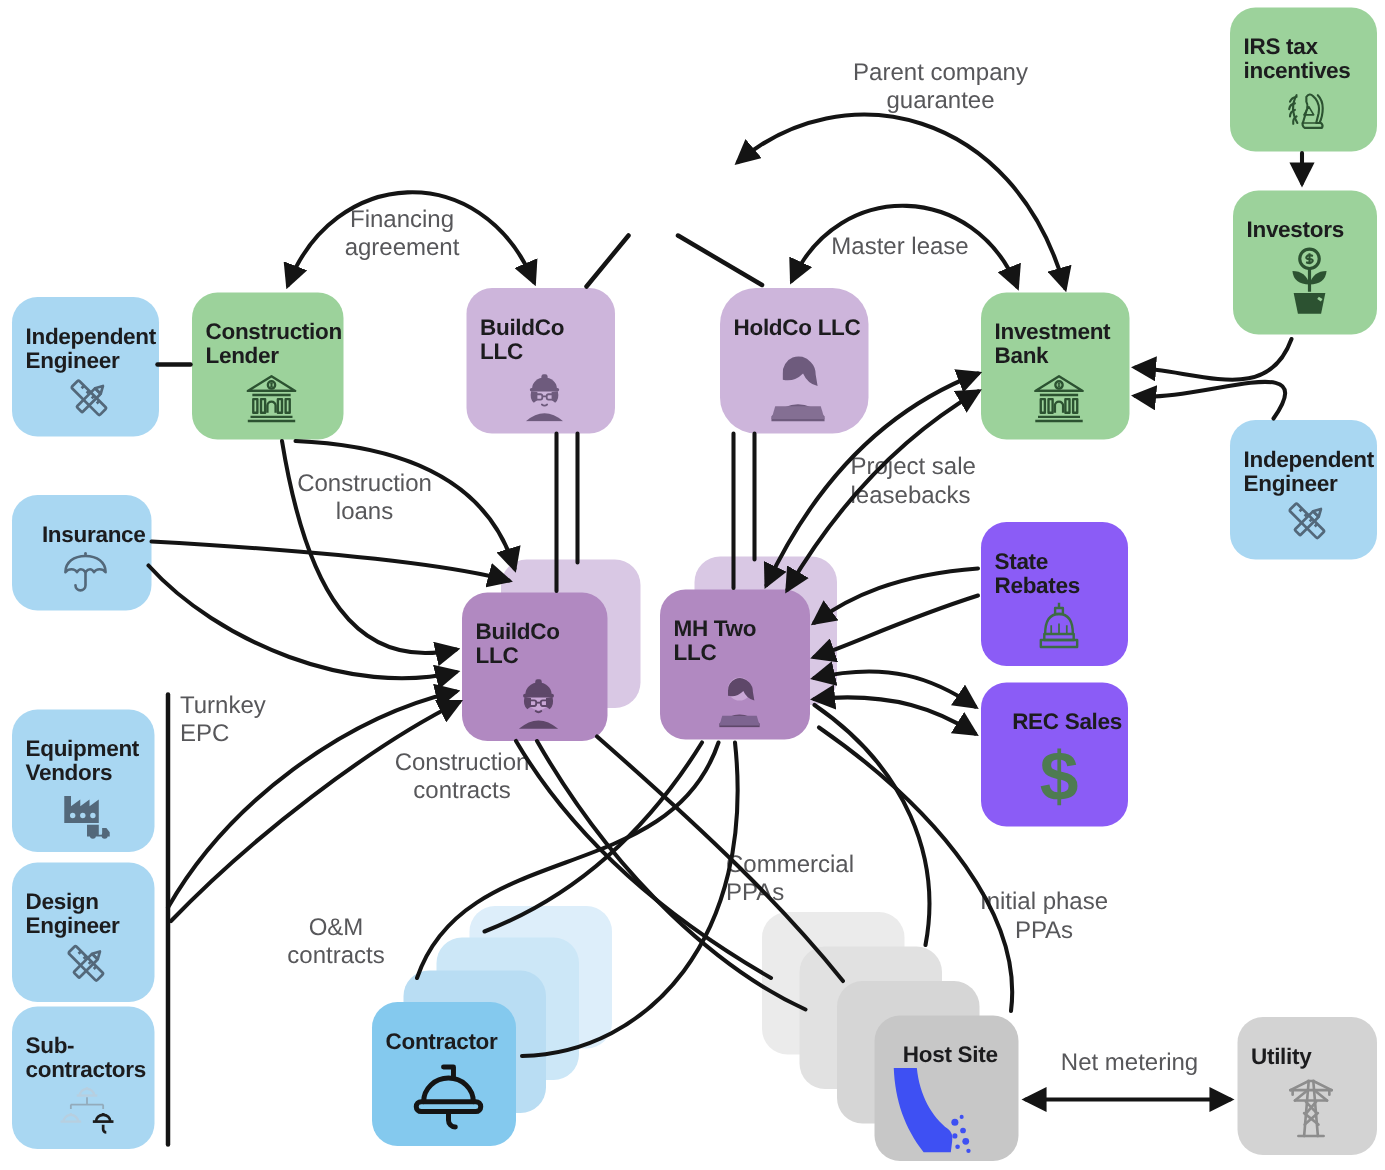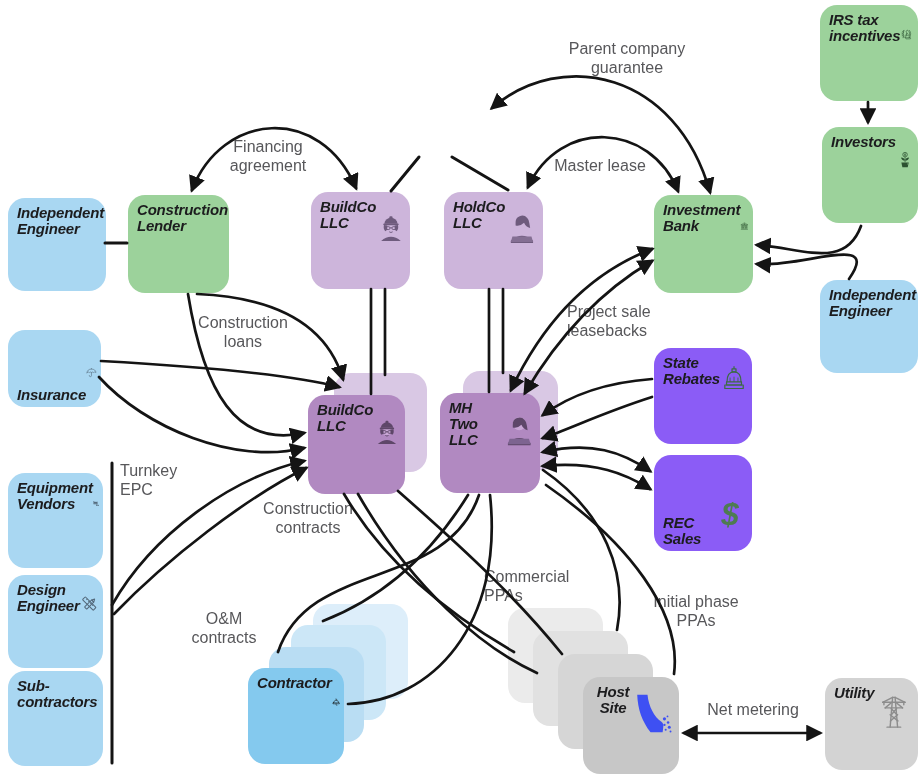--- a/index.html
+++ b/index.html
@@ -1,19 +1,19 @@
 <!DOCTYPE html>
 <html><head>
 <meta charset="utf-8">
 <style>
   html,body{margin:0;padding:0;background:#fff;}
   .canvas{position:relative;width:923px;height:780px;background:#fff;overflow:hidden;
           font-family:"Liberation Sans",sans-serif;}
   .node{position:absolute;border-radius:17px;box-sizing:border-box;
-        padding:7px 4px 4px 9px;display:flex;flex-direction:row;font-style:italic;}
+        padding:19px 4px 4px 9px;display:flex;flex-direction:column;}
   .nlabel{font-weight:bold;font-size:15px;line-height:1.07;color:#1c1c1e;
           white-space:pre-line;letter-spacing:-0.2px;}
   .nicon{display:block;margin:2px auto 4px;width:46px;height:46px;}
   .blue{background:#a9d7f2;}
   .bluebright{background:#84c9ee;}
   .green{background:#9cd29b;}
   .greenbright{background:#8b5cf6;}
   .purple{background:#cdb5db;}
   .purpledark{background:#b189c1;}
   .gray{background:#c7c7c7;}
@@ -80,21 +80,21 @@
       <rect x="28.5" y="11" width="7" height="6" rx="2.5" fill="#6e5b7d"></rect>
       <rect x="15.5" y="26.5" width="33" height="4" rx="2" fill="#6e5b7d"></rect>
       <rect x="20.5" y="33.5" width="9" height="6" rx="2" fill="none" stroke="#6e5b7d" stroke-width="2"></rect>
       <rect x="34.5" y="33.5" width="9" height="6" rx="2" fill="none" stroke="#6e5b7d" stroke-width="2"></rect>
       <path d="M29.5 36 h5" stroke="#6e5b7d" stroke-width="2"></path>
       <path d="M29 45 q3 2.5 6 0" stroke="#6e5b7d" stroke-width="2" fill="none" stroke-linecap="round"></path>
       <path d="M11 64 q21-18 42 0 z" fill="#6e5b7d"></path>
     </svg>
   </div>
 
-  <div class="node purple" style="left:444px;top:192px;width:99px;height:97px;">
+  <div class="node purple" style="left:480px;top:192px;width:99px;height:97px;border-radius:24px;">
     <div class="nlabel">HoldCo LLC</div>
     <svg class="nicon" style="width:56px;height:54px;margin-top:0;" viewBox="0 0 64 64">
       <circle cx="32" cy="24" r="12" fill="#cdb5db"></circle>
       <path d="M20 26 a12.5 12.5 0 0 1 22-9 q4 4 4 10 l1.5 9 q-8-2-11.5-10 q-7 7-16 5 z" fill="#6e5b7d"></path>
       <path d="M11 60 q21-19 42 0 l0 4 h-42 z" fill="#6e5b7d"></path>
       <path d="M14 52 h36 l3 10 h-42 z" fill="#846f93"></path>
     </svg>
   </div>
 
   <div class="node green" style="left:654px;top:195px;width:99px;height:98px;">

